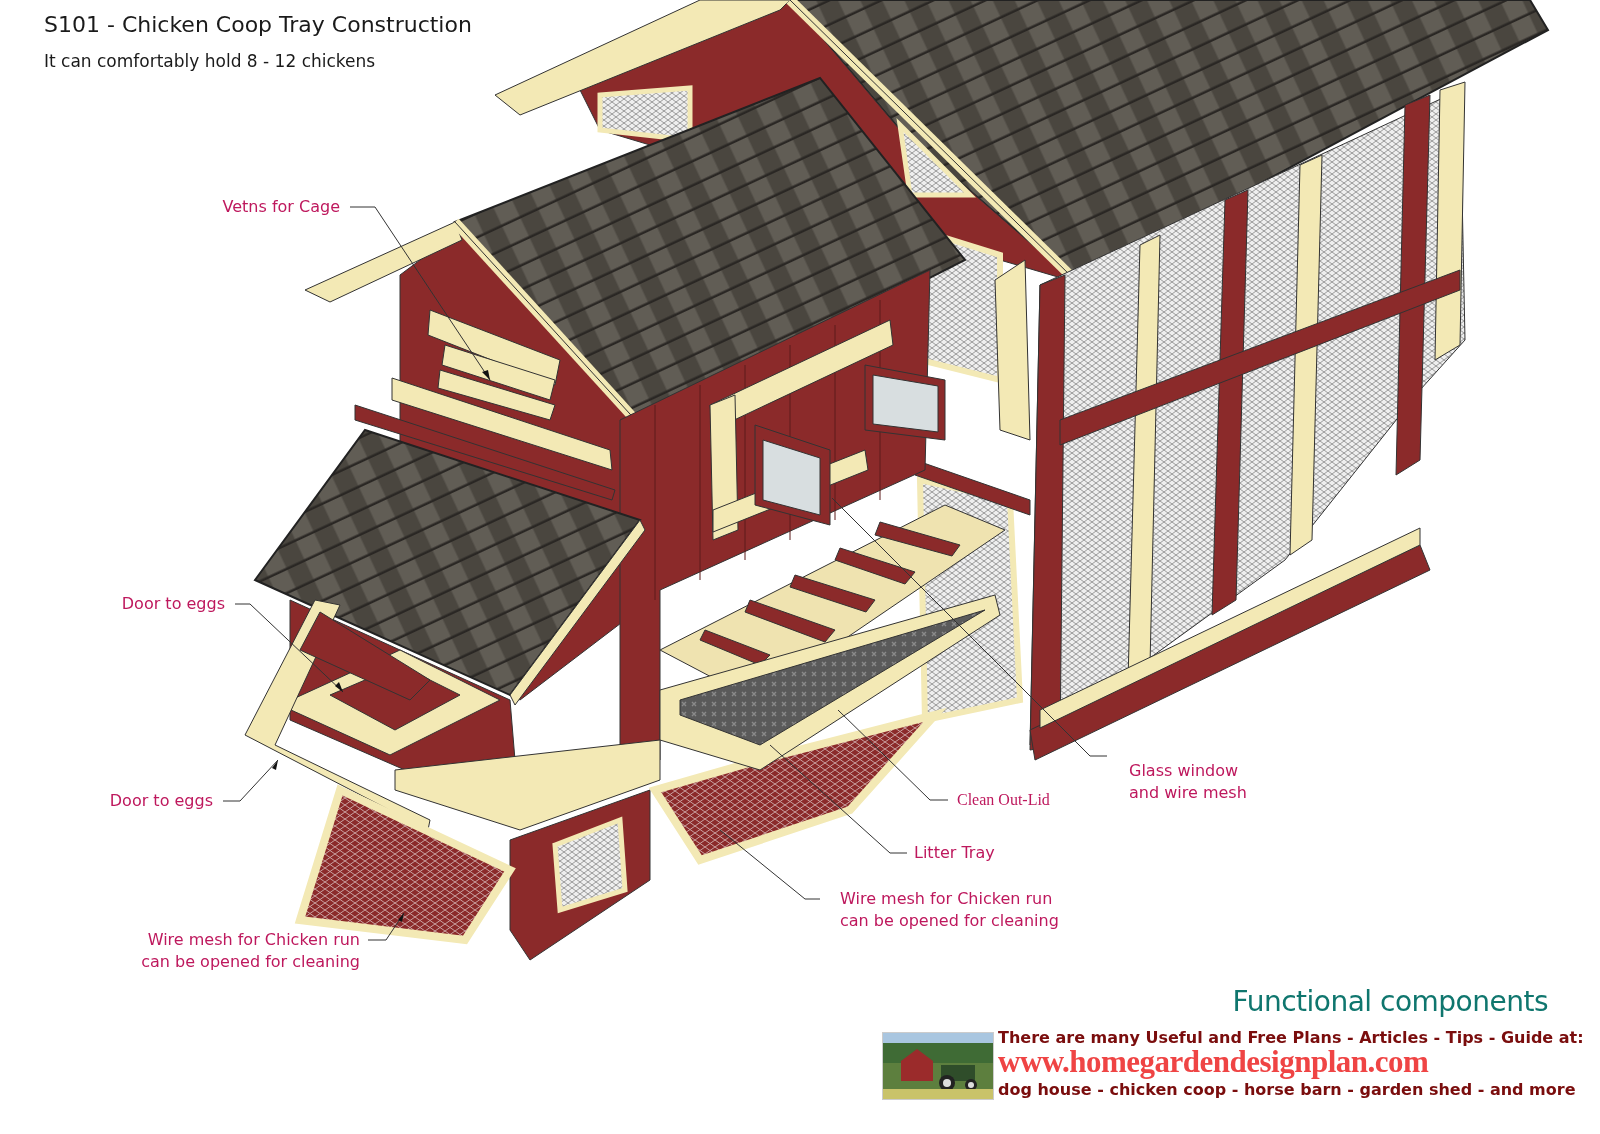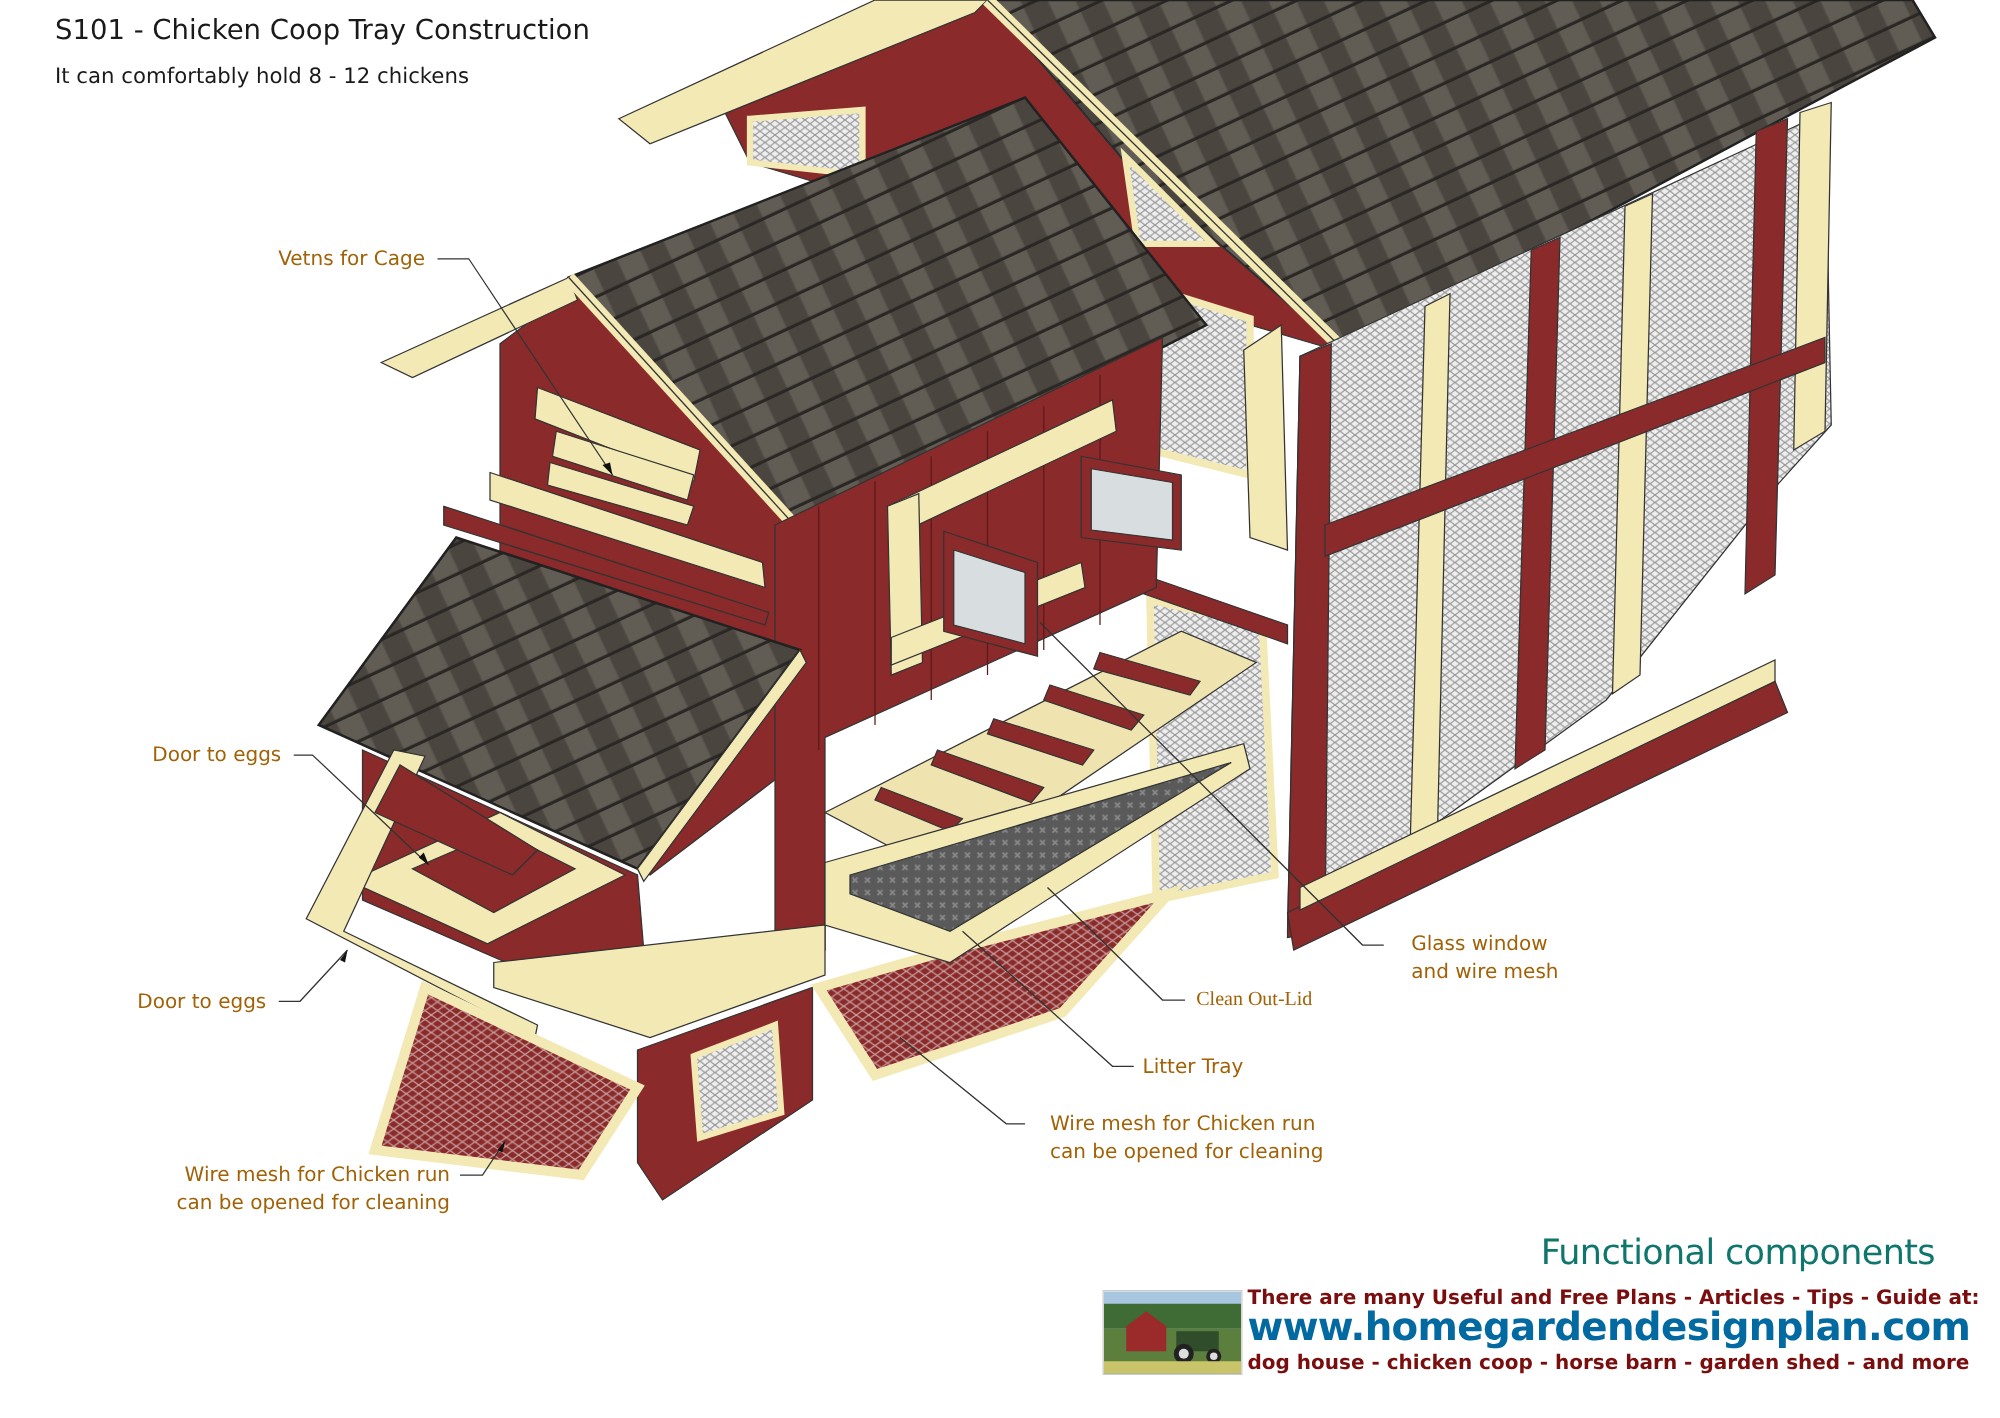--- a/index.html
+++ b/index.html
@@ -1,28 +1,28 @@
 <!DOCTYPE html>
 <html><head>
 <meta charset="utf-8">
 <style>
   html, body { margin:0; padding:0; background:#ffffff; }
   body { width:1600px; height:1134px; position:relative; overflow:hidden;
          font-family:"DejaVu Sans", sans-serif; color:#111; }
   .title { position:absolute; left:44px; top:12px; font-size:22px; color:#1a1a1a; }
   .subtitle { position:absolute; left:44px; top:51px; font-size:17px; color:#1a1a1a;text-align:right; }
-  .label { position:absolute; font-size:16px; color:#a16207; line-height:22px; white-space:nowrap; }
+  .label { position:absolute; font-size:16px; color:#be185d; line-height:22px; white-space:nowrap; }
   .label.right { text-align:right; }
   svg.drawing { position:absolute; left:0; top:0; }
   .footer-title { position:absolute; right:52px; top:985px; font-size:28px; font-weight:normal;
                   font-family:"DejaVu Sans", sans-serif; color:#0f766e; letter-spacing:-0.5px; }
   .banner { position:absolute; left:882px; top:1030px; width:668px; height:72px;text-align:right; }
   .banner-img { position:absolute; left:0; top:2px; width:110px; height:66px; border:1px solid #ccc; overflow:hidden; }
   .banner-text1 { position:absolute; left:116px; top:-2px; font-size:16px; font-weight:bold; color:#7a0d0d; white-space:nowrap; }
-  .banner-url { position:absolute; left:116px; top:14px; font-size:31px; font-weight:bold; color:#0369a1; white-space:nowrap; letter-spacing:-0.5px;}
+  .banner-url { position:absolute; left:116px; top:14px; font-size:31px; font-weight:bold; color:#ef4444; white-space:nowrap; letter-spacing:-0.5px;font-family:Liberation Serif, serif;}
   .banner-text2 { position:absolute; left:116px; top:50px; font-size:16px; font-weight:bold; color:#7a0d0d; white-space:nowrap; }
 </style>
 </head>
 <body>
 
 <div class="title">S101 - Chicken Coop Tray Construction</div>
 <div class="subtitle">It can comfortably hold 8 - 12 chickens</div>
 
 <svg class="drawing" width="1600" height="1134" viewBox="0 0 1600 1134">
   <defs>
@@ -160,21 +160,21 @@
   </g>
 </svg>
 
 <div class="label right" style="left:190px; top:196px; width:150px;">Vetns for Cage</div>
 <div class="label right" style="left:90px; top:593px; width:135px;">Door to eggs</div>
 <div class="label right" style="left:80px; top:790px; width:133px;">Door to eggs</div>
 <div class="label right" style="left:100px; top:929px; width:260px;">
   <div>Wire mesh for Chicken run</div>
   <div>can be opened for cleaning</div>
 </div>
-<div class="label" style="left:1129px; top:744px;">
+<div class="label" style="left:1129px; top:760px;">
   <div>Glass window</div>
   <div>and wire mesh</div>
 </div>
 <div class="label" style="left:957px; top:789px;font-family:Liberation Serif, serif;">Clean Out-Lid</div>
 <div class="label" style="left:914px; top:842px;">Litter Tray</div>
 <div class="label" style="left:840px; top:888px;">
   <div>Wire mesh for Chicken run</div>
   <div>can be opened for cleaning</div>
 </div>
 

